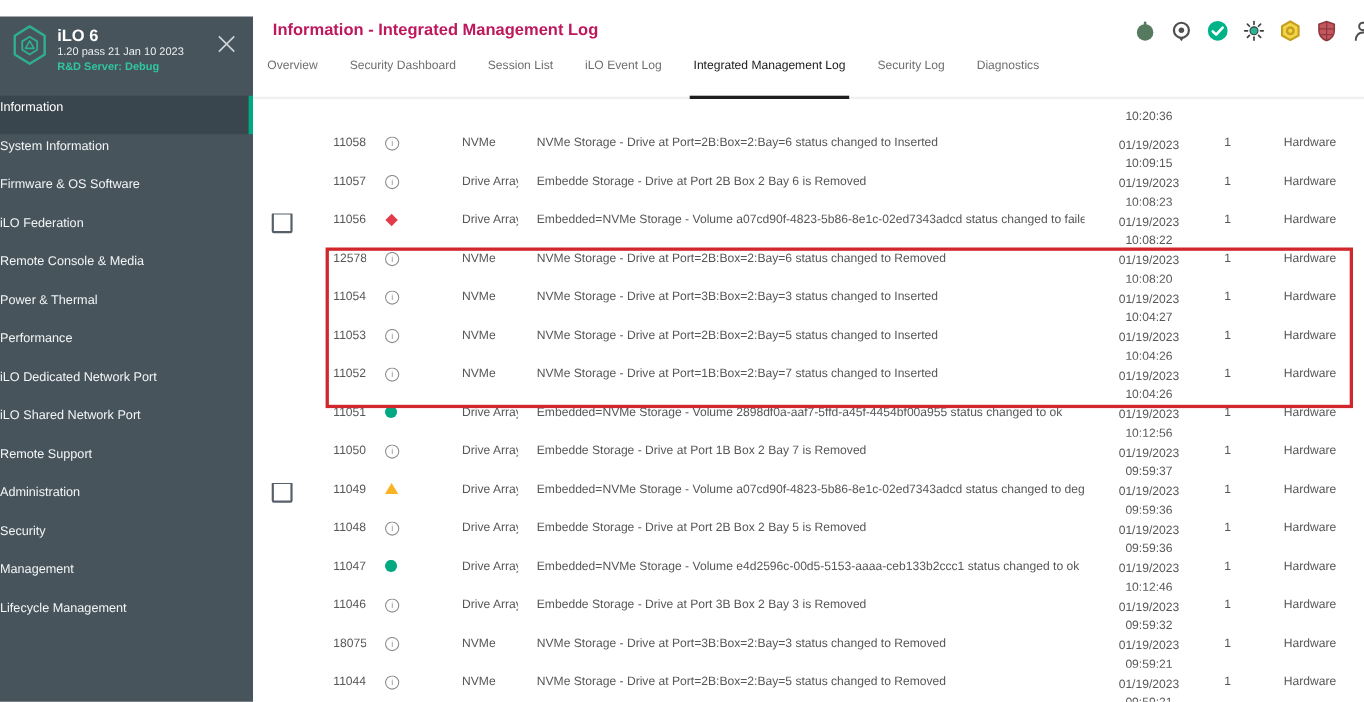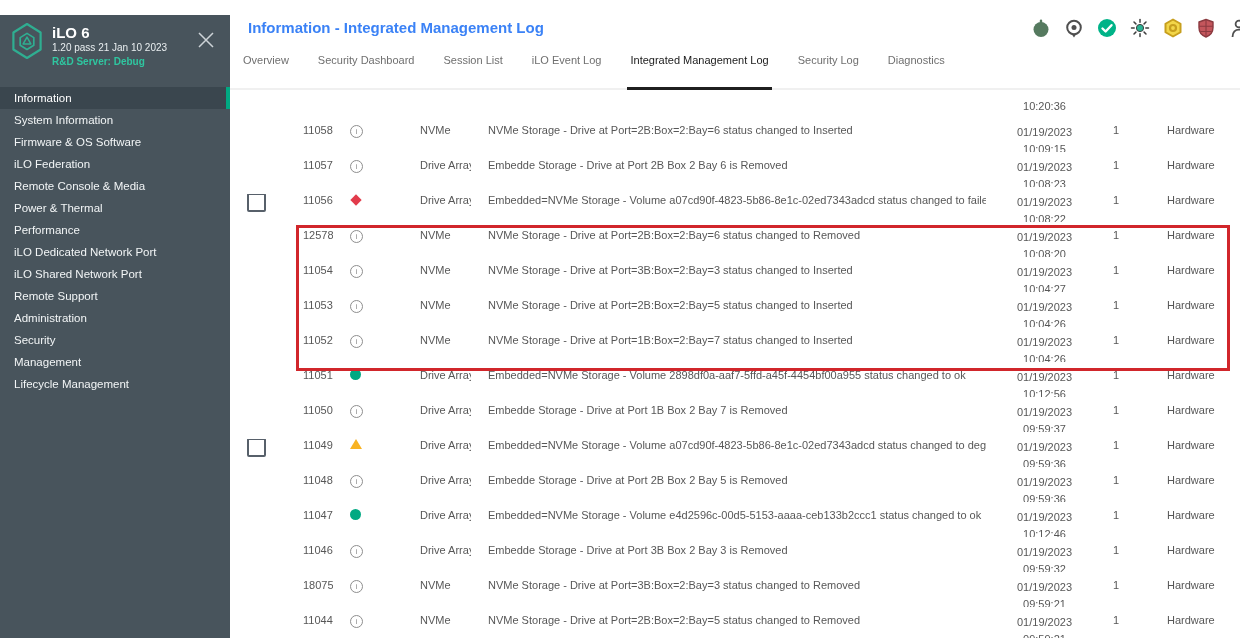--- a/index.html
+++ b/index.html
@@ -11,26 +11,26 @@
   
   .sidebar{position:absolute;left:0;top:15px;width:230px;height:638px;background:#48545C;}
   .sb-head{position:relative;padding:9px 10px 6px 12px;height:50px;}
   .sb-logo{position:absolute;left:10px;top:7px;}
   .sb-titles{margin-left:40px;}
   .sb-product{color:#ffffff;font-size:15px;font-weight:bold;line-height:17px;}
   .sb-version{color:#e9eef0;font-size:10px;line-height:14px;}
   .sb-server{color:#2FC6A0;font-size:10px;font-weight:bold;line-height:14px;}
   .sb-close{position:absolute;right:14px;top:15px;cursor:pointer;}
   .sb-nav{margin-top:7px;}
-  .nav-item{height:22px;line-height:23.8px;padding-left:14px;color:#F2F5F6;font-size:11.5px;cursor:pointer;}
+  .nav-item{height:35px;line-height:23.8px;padding-left:0;color:#F2F5F6;font-size:11.5px;cursor:pointer;}
   .nav-item.active{background:#3A464E;border-right:4px solid #01A982;font-weight:normal;color:#fff;}
   
   .main{position:absolute;left:230px;top:0;width:1010px;height:638px;background:#fff;}
   .main-header{position:relative;height:54px;display:flex;align-items:center;padding-left:18px;box-sizing:border-box;}
-  .page-title{font-size:15px;font-weight:bold;color:#3b82f6;}
+  .page-title{font-size:15px;font-weight:bold;color:#be185d;}
   .status-icons{position:absolute;top:18px;right:-9px;display:flex;gap:13px;}
   .status-icons > span{display:inline-block;width:20px;height:20px;cursor:pointer;}
   
   .tabbar{display:flex;gap:23px;padding-left:10px;border-bottom:2px solid #f0f0f0;height:36px;box-sizing:border-box;}
   .tab{font-size:11px;color:#6f6f6f;padding:0 3px 10px 3px;margin-bottom:-2px;border-bottom:3px solid transparent;cursor:pointer;white-space:nowrap;}
   .tab.active{color:#1a1a1a;border-bottom-color:#1f1f1f;}
   
   .log-table{position:absolute;left:0;top:92px;width:1010px;}
   .row{display:grid;grid-template-columns:56px 47px 70px 68px 515px 100px 60px 1fr;height:35px;box-sizing:border-box;padding-top:7px;font-size:11px;color:#575757;}
   .row.partial{height:25px;padding-top:0;}

